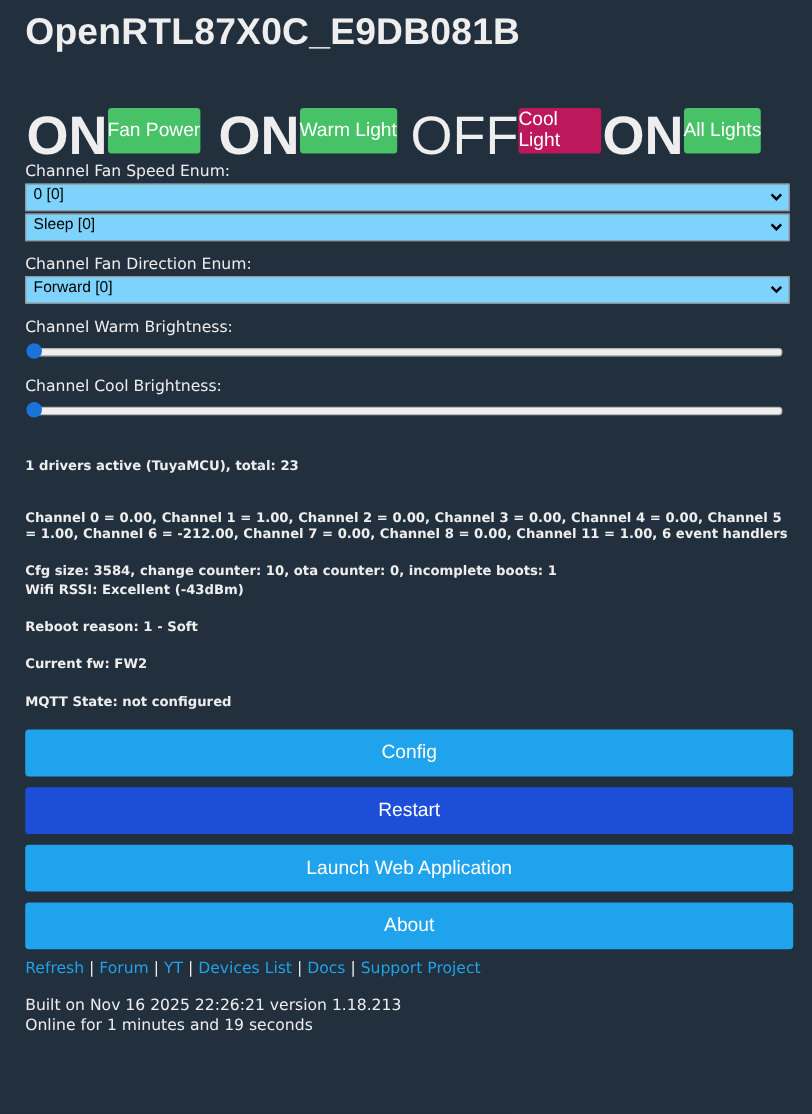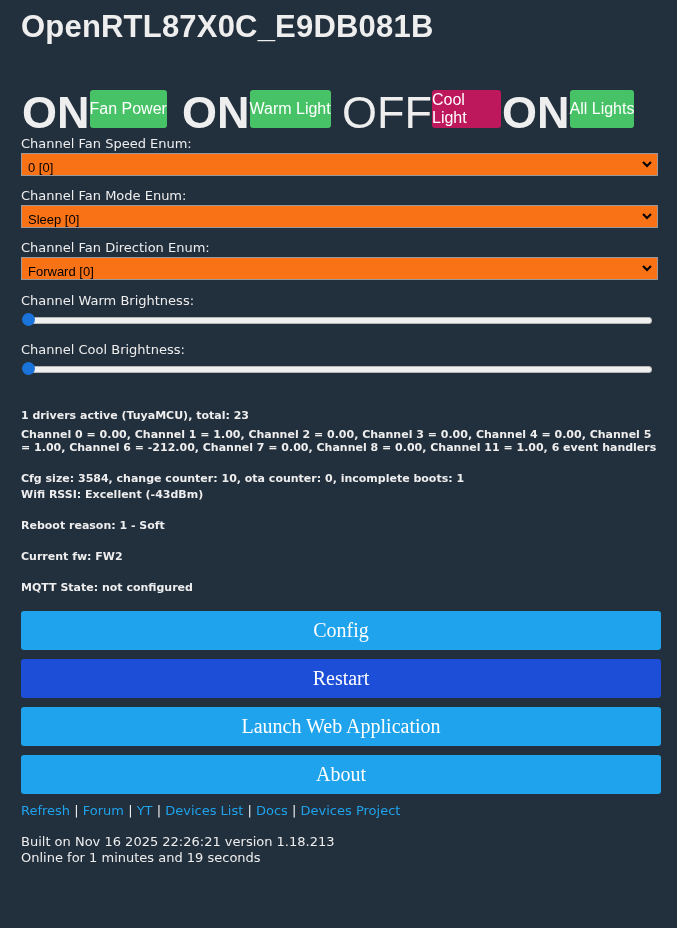--- a/index.html
+++ b/index.html
@@ -56,27 +56,27 @@
     font-size: 13px;
     margin-top: 12px;
     color: #eeeeee;
     line-height: 15px;
   }
   .field-label.first { margin-top: 0; }
   .select {
     margin-top: 2px;
     width: 637px;
     height: 23px;
-    background: #f97316;
+    background: #7dd3fc;
     border: 1px solid #999;
     box-sizing: border-box;
     color: #000;
     font-family: "Liberation Sans", sans-serif;
     font-size: 13px;
-    display: flex; align-items: flex-end;
+    display: flex; align-items: flex-start;
     padding-left: 6px;
     position: relative;
     cursor: pointer;
   }
   .select .chev {
     position: absolute; right: 3px; top: 3px;
     width: 14px; height: 14px;
   }
   .slider {
     position: relative;
@@ -93,22 +93,22 @@
     position: absolute; left: 1px; top: 0; width: 13px; height: 13px;
     border-radius: 50%; background: #1a73d9;
   }
   .info { font-size: 11px; font-weight: bold; color: #eeeeee; line-height: 13px; }
   .info p { margin: 0; }
   .btn {
     width: 640px;
     height: 39px;
     border-radius: 3px;
     color: #fff;
-    font-family: Liberation Serif, serif;
-    font-size: 20px;
+    font-family: Liberation Sans, sans-serif;
+    font-size: 16px;
     display: flex; align-items: center; justify-content: center;
     margin-bottom: 9px;
     cursor: pointer;
   }
   .btn.blue { background: #1fa3ec; }
   .btn.red { background: #1d4ed8; }
   .links { font-size: 13px; margin-top: 1px; color: #eeeeee; }
   .links a { color: #1fa3ec; text-decoration: none; cursor: pointer; }
   .links .sep { color: #eeeeee; }
   .footer { font-size: 13px; line-height: 16px; color: #eeeeee; margin-top: 16px; }
@@ -139,21 +139,20 @@
   </div>
 
   <div class="field-label first">Channel Fan Speed Enum:</div>
   <div class="select">
     <span>0 [0]</span>
     <svg class="chev" viewBox="0 0 14 14">
         <path d="M3 5 L7 9 L11 5" stroke="#000" stroke-width="2" fill="none"></path>
       </svg>
   </div>
 
-  <div class="field-label">Channel Fan Mode Enum:</div>
   <div class="select">
     <span>Sleep [0]</span>
     <svg class="chev" viewBox="0 0 14 14">
         <path d="M3 5 L7 9 L11 5" stroke="#000" stroke-width="2" fill="none"></path>
       </svg>
   </div>
 
   <div class="field-label">Channel Fan Direction Enum:</div>
   <div class="select">
     <span>Forward [0]</span>
@@ -169,21 +168,21 @@
   </div>
 
   <div class="field-label" style="margin-top:15px">Channel Cool Brightness:</div>
   <div class="slider">
     <div class="track"></div>
     <div class="thumb"></div>
   </div>
 
   <div class="info" style="margin-top:33px">
     <p>1 drivers active (TuyaMCU), total: 23</p>
-    <p style="margin-top:6px">Channel 0 = 0.00, Channel 1 = 1.00, Channel 2 = 0.00, Channel 3 = 0.00, Channel 4 = 0.00, Channel 5 = 1.00, Channel 6 = -212.00, Channel 7 = 0.00, Channel 8 = 0.00, Channel 11 = 1.00, 6 event handlers</p>
+    <p style="margin-top:30px">Channel 0 = 0.00, Channel 1 = 1.00, Channel 2 = 0.00, Channel 3 = 0.00, Channel 4 = 0.00, Channel 5 = 1.00, Channel 6 = -212.00, Channel 7 = 0.00, Channel 8 = 0.00, Channel 11 = 1.00, 6 event handlers</p>
     <p style="margin-top:18px">Cfg size: 3584, change counter: 10, ota counter: 0, incomplete boots: 1</p>
     <p style="margin-top:3px">Wifi RSSI: Excellent (-43dBm)</p>
     <p style="margin-top:18px">Reboot reason: 1 - Soft</p>
     <p style="margin-top:18px">Current fw: FW2</p>
     <p style="margin-top:18px">MQTT State: not configured</p>
   </div>
 
   <div style="margin-top:17px">
     <div class="btn blue">Config</div>
     <div class="btn red">Restart</div>
@@ -195,20 +194,20 @@
     <a>Refresh</a>
     <span class="sep">|</span>
     <a>Forum</a>
     <span class="sep">|</span>
     <a>YT</a>
     <span class="sep">|</span>
     <a>Devices List</a>
     <span class="sep">|</span>
     <a>Docs</a>
     <span class="sep">|</span>
-    <a>Devices Project</a>
+    <a>Support Project</a>
   </div>
 
   <div class="footer">
     <div>Built on Nov 16 2025 22:26:21 version 1.18.213</div>
     <div>Online for 1 minutes and 19 seconds</div>
   </div>
 </div>
 
 </body></html>

